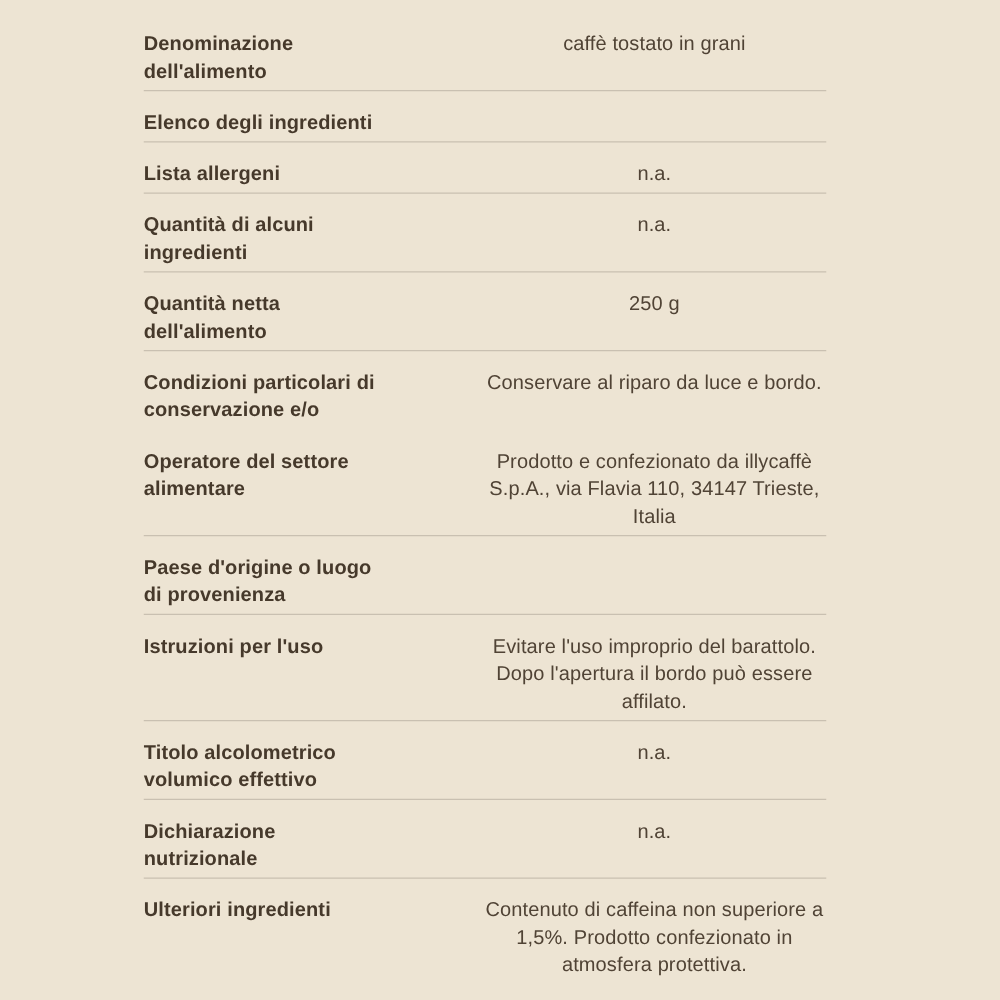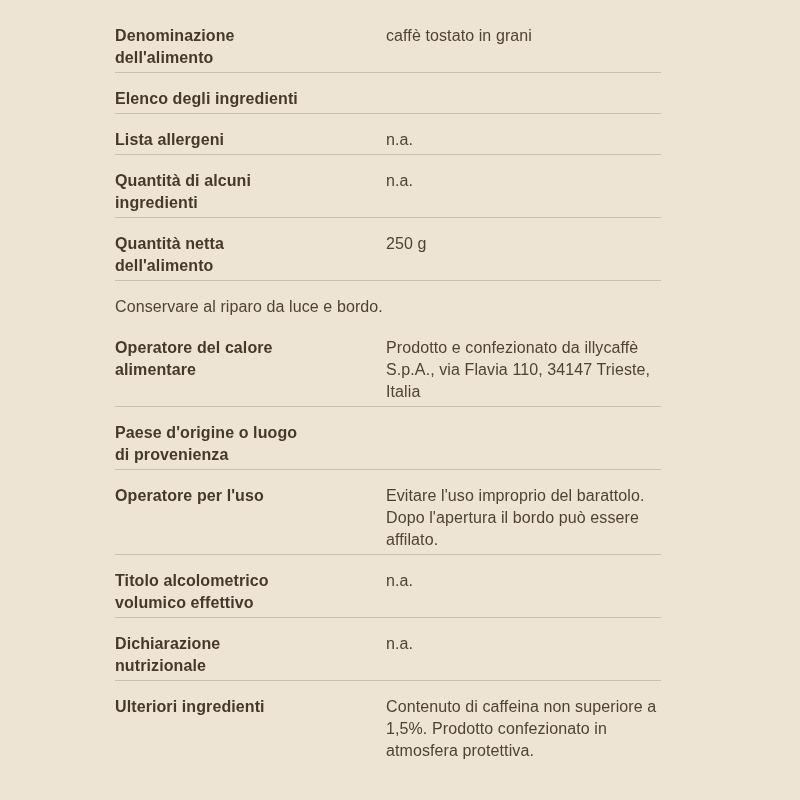--- a/index.html
+++ b/index.html
@@ -37,21 +37,21 @@
     font-weight:700;
     color:var(--label-color);
     letter-spacing:0.1px;
   }
   .row .value{
     width:275px;
     font-size:16px;
     line-height:22px;
     font-weight:400;
     color:var(--value-color);
-    text-align:left;
+    text-align:center;
     letter-spacing:0.1px;
   }
 </style>
 </head>
 <body>
 
 <div class="info-table" id="info-table">
   <div class="row">
     <div class="label">Denominazione dell'alimento</div>
     <div class="value">caffè tostato in grani</div>
@@ -70,35 +70,36 @@
     <div class="label">Quantità di alcuni ingredienti</div>
     <div class="value">n.a.</div>
   </div>
 
   <div class="row">
     <div class="label">Quantità netta dell'alimento</div>
     <div class="value">250 g</div>
   </div>
 
   <div class="row no-divider">
+    <div class="label">Condizioni particolari di conservazione e/o</div>
     <div class="value">Conservare al riparo da luce e bordo.</div>
   </div>
 
   <div class="row">
-    <div class="label">Operatore del calore alimentare</div>
+    <div class="label">Operatore del settore alimentare</div>
     <div class="value">Prodotto e confezionato da illycaffè S.p.A., via Flavia 110, 34147 Trieste, Italia</div>
   </div>
 
   <div class="row">
     <div class="label">Paese d'origine o luogo di provenienza</div>
     <div class="value"></div>
   </div>
 
   <div class="row">
-    <div class="label">Operatore per l'uso</div>
+    <div class="label">Istruzioni per l'uso</div>
     <div class="value">Evitare l'uso improprio del barattolo. Dopo l'apertura il bordo può essere affilato.</div>
   </div>
 
   <div class="row">
     <div class="label">Titolo alcolometrico volumico effettivo</div>
     <div class="value">n.a.</div>
   </div>
 
   <div class="row">
     <div class="label">Dichiarazione nutrizionale</div>

